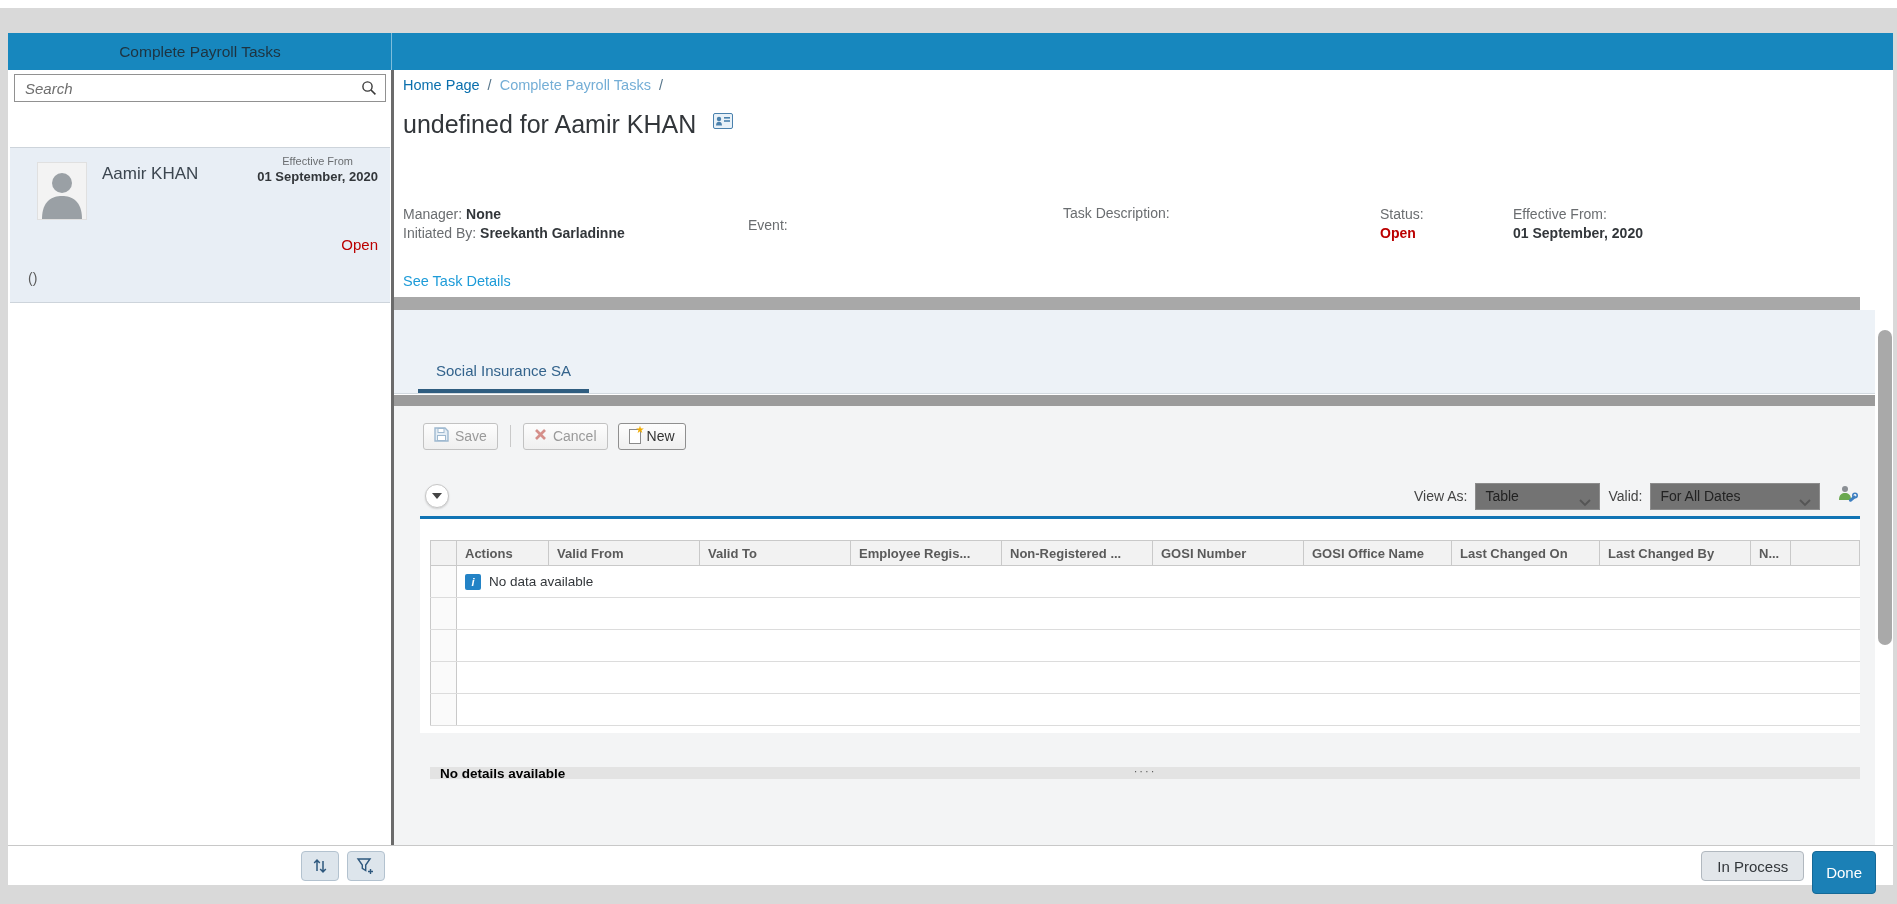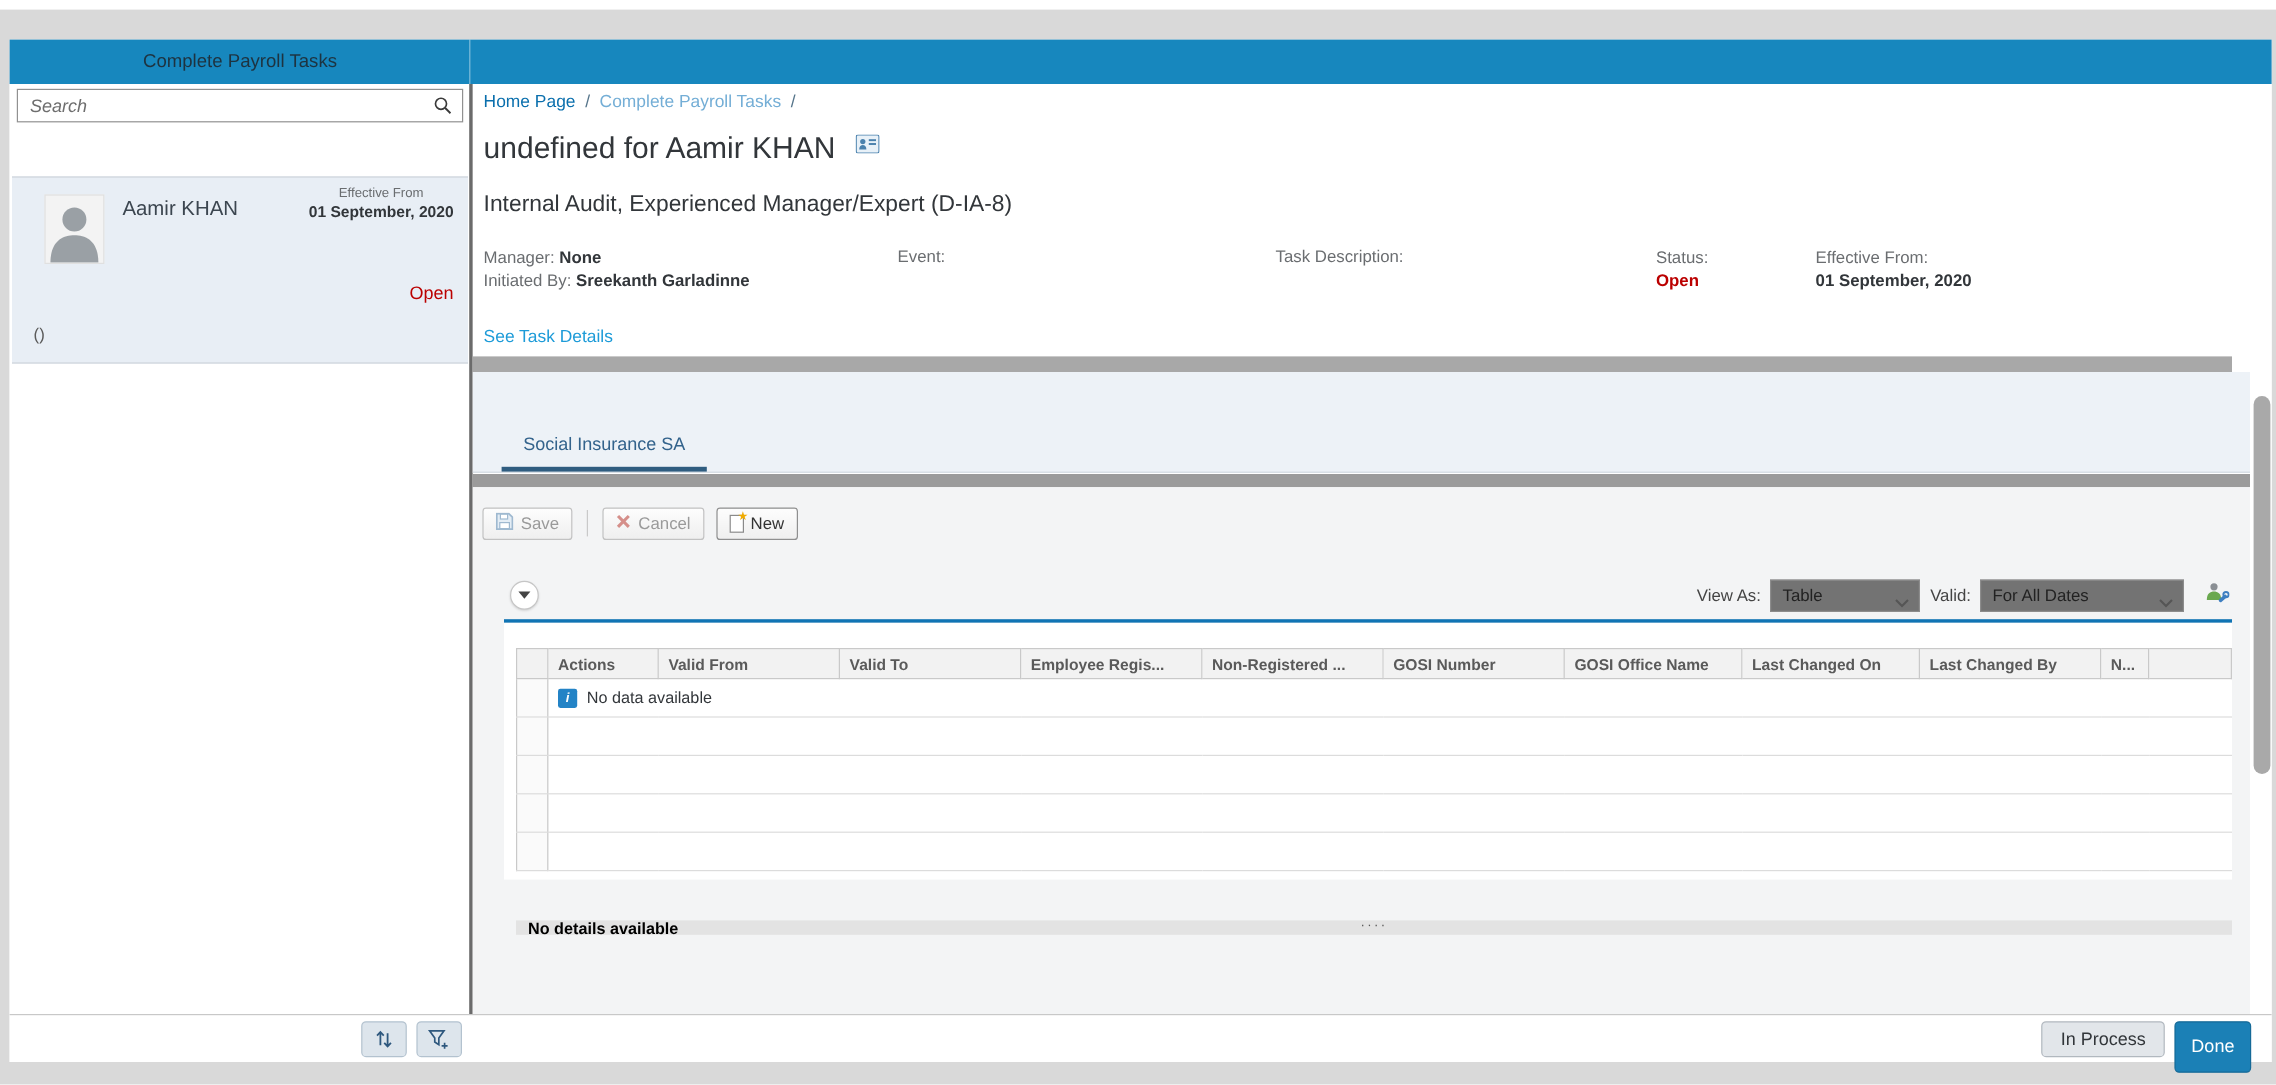--- a/index.html
+++ b/index.html
@@ -45,39 +45,39 @@
   .crumb-current { color:#74aed6; text-decoration:none; cursor:pointer; }
   .page-title { position:absolute; left:9px; top:36px; font-size:25px; font-weight:400; color:#32363a; }
   .title-icon { display:inline-block; vertical-align:4px; margin-left:10px; cursor:pointer; }
   .page-subtitle { position:absolute; left:9px; top:90px; font-size:19px; font-weight:400; color:#32363a; }
 
   .meta { position:absolute; left:0; top:135px; width:100%; height:48px; font-size:14px; }
   .meta .lbl { color:#6a6d70; }
   .meta .val { color:#32363a; font-weight:bold; }
   .meta-line { line-height:19px; }
   .mcol1 { position:absolute; left:9px; top:0; }
-  .mcol2 { position:absolute; left:354px; top:0; }
+  .mcol2 { position:absolute; left:354px; top:12px; }
   .mcol3 { position:absolute; left:669px; top:0; }
   .mcol4 { position:absolute; left:986px; top:0; }
   .mcol5 { position:absolute; left:1119px; top:0; }
   .status-open { color:#bb0000; font-weight:bold; }
 
   .details-link { position:absolute; left:9px; top:203px; font-size:14.5px; color:#1d9bd8; cursor:pointer; }
 
   .hbar1 { position:absolute; left:0; top:227px; width:1466px; height:13px; background:#a8a8a8; cursor:pointer; }
   .tabstrip { position:absolute; left:0; top:240px; width:1481px; height:84px; background:#edf2f7;
     border-bottom:1px solid #d3dae0; }
   .tab { position:absolute; left:24px; bottom:0; padding:0 18px 14px 18px; font-size:15px; color:#33638c; cursor:pointer; }
   .tab-underline { position:absolute; left:0; right:0; bottom:0; height:4px; background:#2f5d80; }
   .hbar2 { position:absolute; left:0; top:325px; width:1481px; height:11px; background:#9b9b9b; cursor:pointer; }
 
   .pane { position:absolute; left:0; top:336px; width:1481px; height:439px; background:#f3f4f5; }
 
   
-  .toolbar { position:absolute; left:8px; top:16px; height:28px; display:flex; align-items:center; }
+  .toolbar { position:absolute; left:29px; top:16px; height:28px; display:flex; align-items:center; }
   .tbtn { display:flex; align-items:center; gap:6px; height:27px; padding:0 10px; font-size:14px;
     border:1px solid #c2c2c2; border-radius:3px; background:linear-gradient(#fdfdfd,#efefef); cursor:pointer; }
   .tbtn.disabled { color:#9a9a9a; cursor:default; }
   .tbtn.enabled { color:#333; border-color:#8f8f8f; }
   .tb-sep { width:1px; height:22px; background:#c9c9c9; margin:0 12px; }
   .tbtn + .tbtn { margin-left:10px; }
   .newdoc { position:relative; width:12px; height:15px; background:#fff; border:1px solid #8a8a8a; }
   .newdoc .star { position:absolute; right:-5px; top:-6px; color:#f0ab00; font-size:10px; }
 
   
@@ -184,21 +184,20 @@
           <svg width="20" height="16" viewBox="0 0 20 16">
               <rect x="0.5" y="0.5" width="19" height="15" rx="1.5" fill="#e8f1f8" stroke="#4a81ad"></rect>
               <circle cx="6" cy="6" r="2.2" fill="#4a81ad"></circle>
               <path d="M3 12.5 C3 9.8 4.5 8.8 6 8.8 C7.5 8.8 9 9.8 9 12.5 Z" fill="#4a81ad"></path>
               <rect x="11" y="4" width="6" height="1.6" fill="#4a81ad"></rect>
               <rect x="11" y="7.2" width="6" height="1.6" fill="#4a81ad"></rect>
             </svg>
         </span>
       </div>
 
-      <div class="page-subtitle">Internal Audit, Experienced Manager/Expert (D-IA-8)</div>
 
       <div class="meta">
         <div class="mcol1">
           <div class="meta-line"><span class="lbl">Manager:</span> <span class="val">None</span></div>
           <div class="meta-line"><span class="lbl">Initiated By:</span> <span class="val">Sreekanth Garladinne</span></div>
         </div>
         <div class="mcol2"><span class="lbl">Event:</span></div>
         <div class="mcol3"><span class="lbl">Task Description:</span></div>
         <div class="mcol4">
           <div class="meta-line"><span class="lbl">Status:</span></div>

